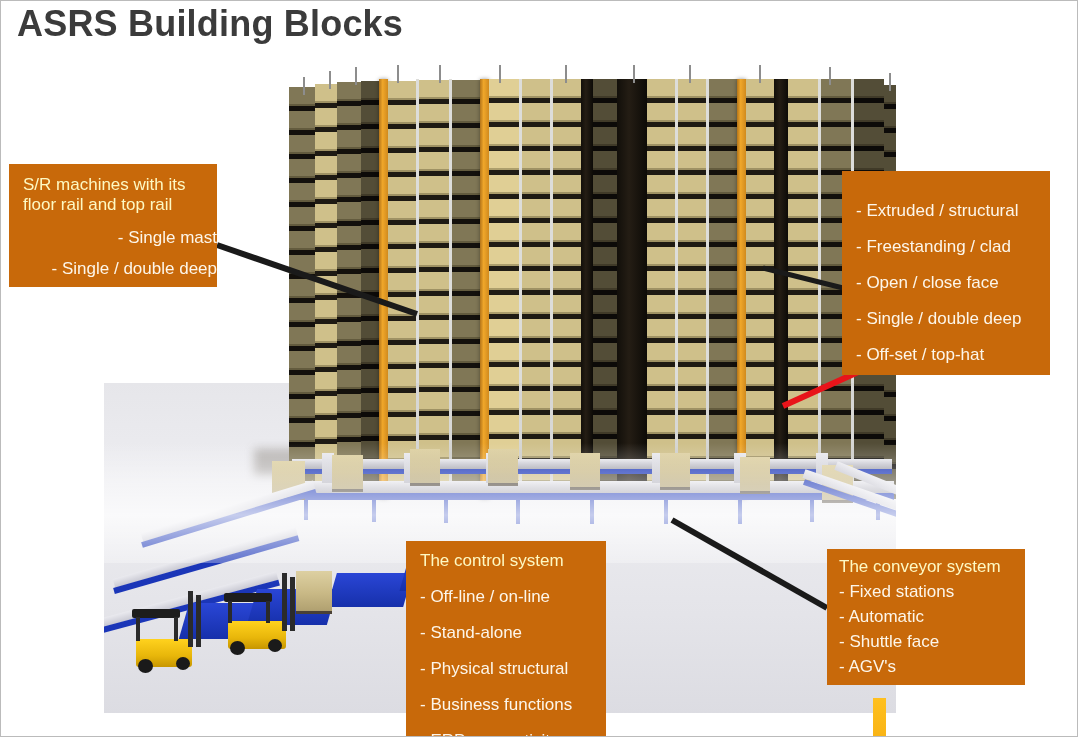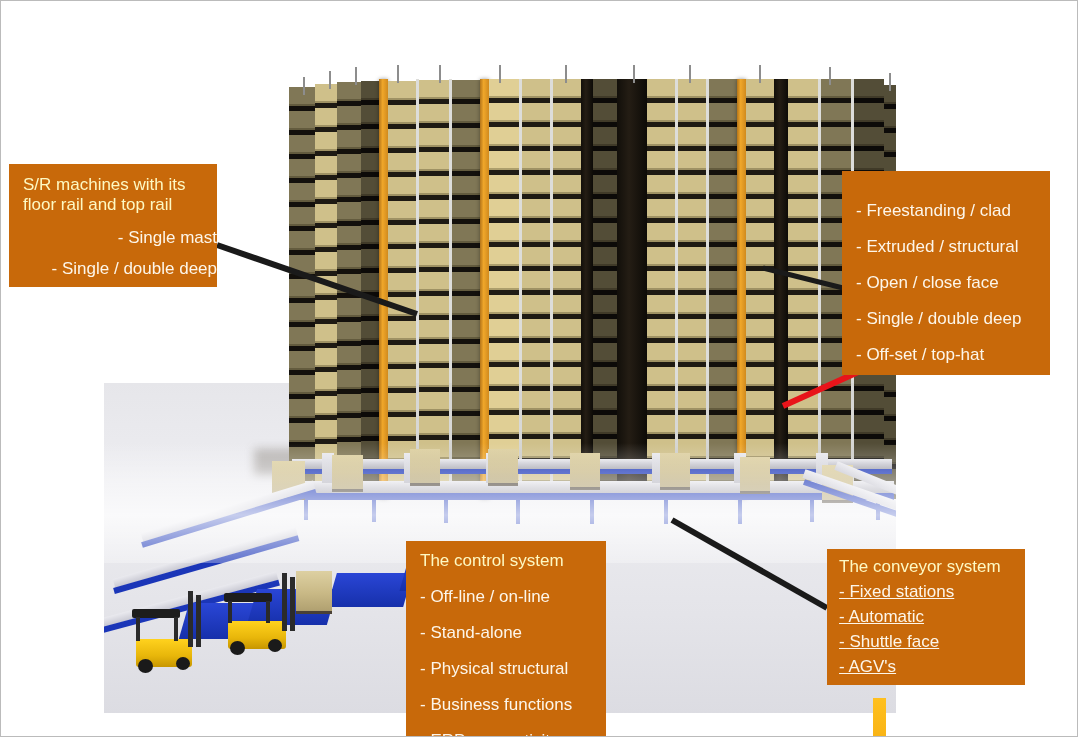--- a/index.html
+++ b/index.html
@@ -250,37 +250,38 @@
     padding: 11px 0 11px 14px;
   }
   #callout-control .c-item { margin-top: 19px; }
 
   #callout-conveyor {
     left: 826px;
     top: 548px;
     width: 198px;
     padding: 9px 0 10px 12px;
   }
-  #callout-conveyor .c-item { margin-top: 8px; text-decoration: underline; }
+  #callout-conveyor .c-item { margin-top: 8px; }
 
   
   #leaders {
     position: absolute;
     left: 0;
     top: 0;
     width: 1078px;
     height: 737px;
     pointer-events: none;
   }
 </style>
 </head>
 <body>
 
 <div id="slide">
 
+  <div id="slide-title">ASRS Building Blocks</div>
 
   <div id="photo">
 
     <div class="floor"></div>
     <div class="rack-shadow"></div>
 
     <div id="rack-block">
 
       <div class="rack-col" style="left:0px; width:26px; top:8px; height:412px;">
         <div class="rack-face dim"></div>
@@ -463,22 +464,22 @@
   <div class="callout" id="callout-sr">
     <div class="c-title">
       <div>S/R machines with its</div>
       <div>floor rail and top rail</div>
     </div>
     <div class="c-item">- Single mast</div>
     <div class="c-item">- Single / double deep</div>
   </div>
 
   <div class="callout" id="callout-racking">
+    <div class="c-item">- Extruded / structural</div>
     <div class="c-item">- Freestanding / clad</div>
-    <div class="c-item">- Extruded / structural</div>
     <div class="c-item">- Open / close face</div>
     <div class="c-item">- Single / double deep</div>
     <div class="c-item">- Off-set / top-hat</div>
   </div>
 
   <div class="callout" id="callout-control">
     <div class="c-title">The control system</div>
     <div class="c-item">- Off-line / on-line</div>
     <div class="c-item">- Stand-alone</div>
     <div class="c-item">- Physical structural</div>

